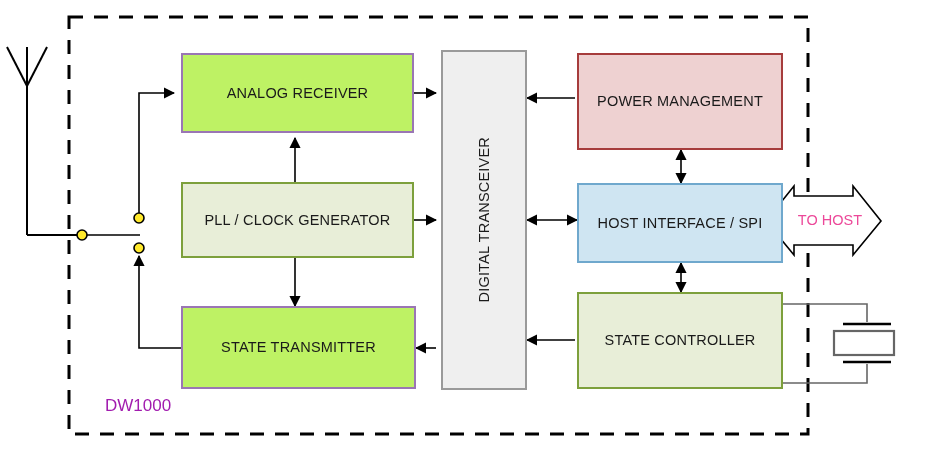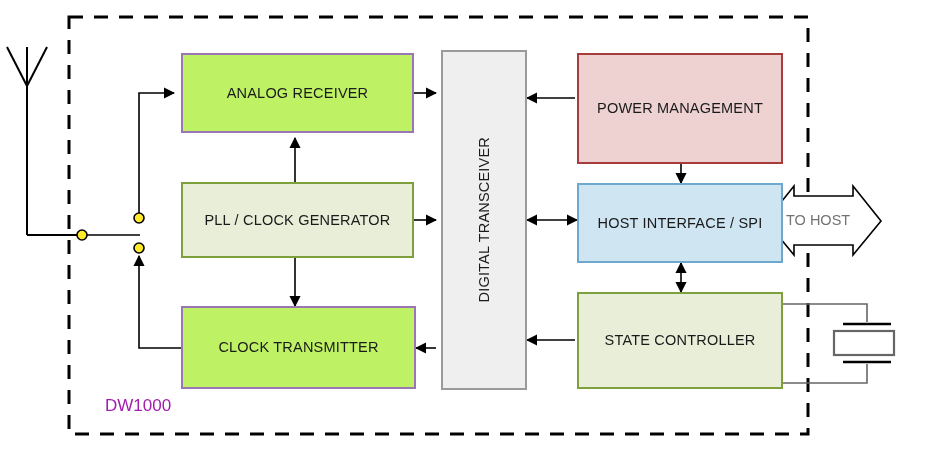--- a/index.html
+++ b/index.html
@@ -64,23 +64,23 @@
   }
   .chip-name {
     position: absolute;
     font-size: 17px;
     color: #a21caf;
     z-index: 4;
   }
   .tohost-label {
     position: absolute;
     font-size: 14.5px;
-    color: #737373;
+    color: #ec4899;
     z-index: 5;
-    text-align: left;
+    text-align: right;
   }
 </style>
 </head>
 <body>
 
 <div id="canvas">
 
   <svg id="svg-layer" viewBox="0 0 927 449">
     <defs>
       <marker id="arrowEnd" viewBox="0 0 10 10" refX="9" refY="5" markerWidth="7" markerHeight="7" orient="auto-start-reverse">
@@ -144,28 +144,28 @@
 
   <div class="block block-rx" style="left:181px; top:53px; width:233px; height:80px;">
     <span>ANALOG RECEIVER</span>
   </div>
 
   <div class="block block-pll" style="left:181px; top:182px; width:233px; height:76px;justify-content:center;">
     <span>PLL / CLOCK GENERATOR</span>
   </div>
 
   <div class="block block-tx" style="left:181px; top:306px; width:235px; height:83px;">
-    <span>CLOCK TRANSMITTER</span>
+    <span>STATE TRANSMITTER</span>
   </div>
 
   <div class="block block-digital" style="left:441px; top:50px; width:86px; height:340px;">
     <span class="vert-label">DIGITAL TRANSCEIVER</span>
   </div>
 
-  <div class="block block-power" style="left:577px; top:53px; width:206px; height:111px;">
+  <div class="block block-power" style="left:577px; top:53px; width:206px; height:97px;">
     <span>POWER MANAGEMENT</span>
   </div>
 
   <div class="block block-state" style="left:577px; top:292px; width:206px; height:97px;">
     <span>STATE CONTROLLER</span>
   </div>
 
   <div class="block block-host" style="left:577px; top:183px; width:206px; height:80px;">
     <span>HOST INTERFACE / SPI</span>
   </div>

